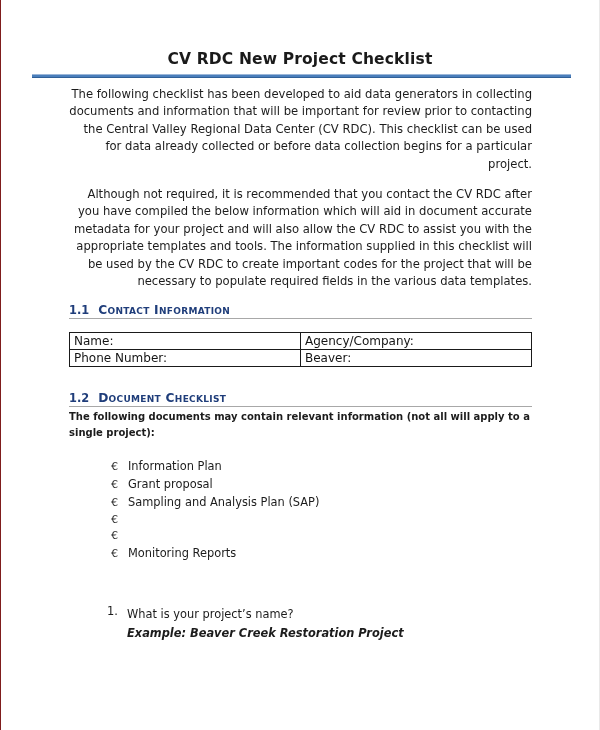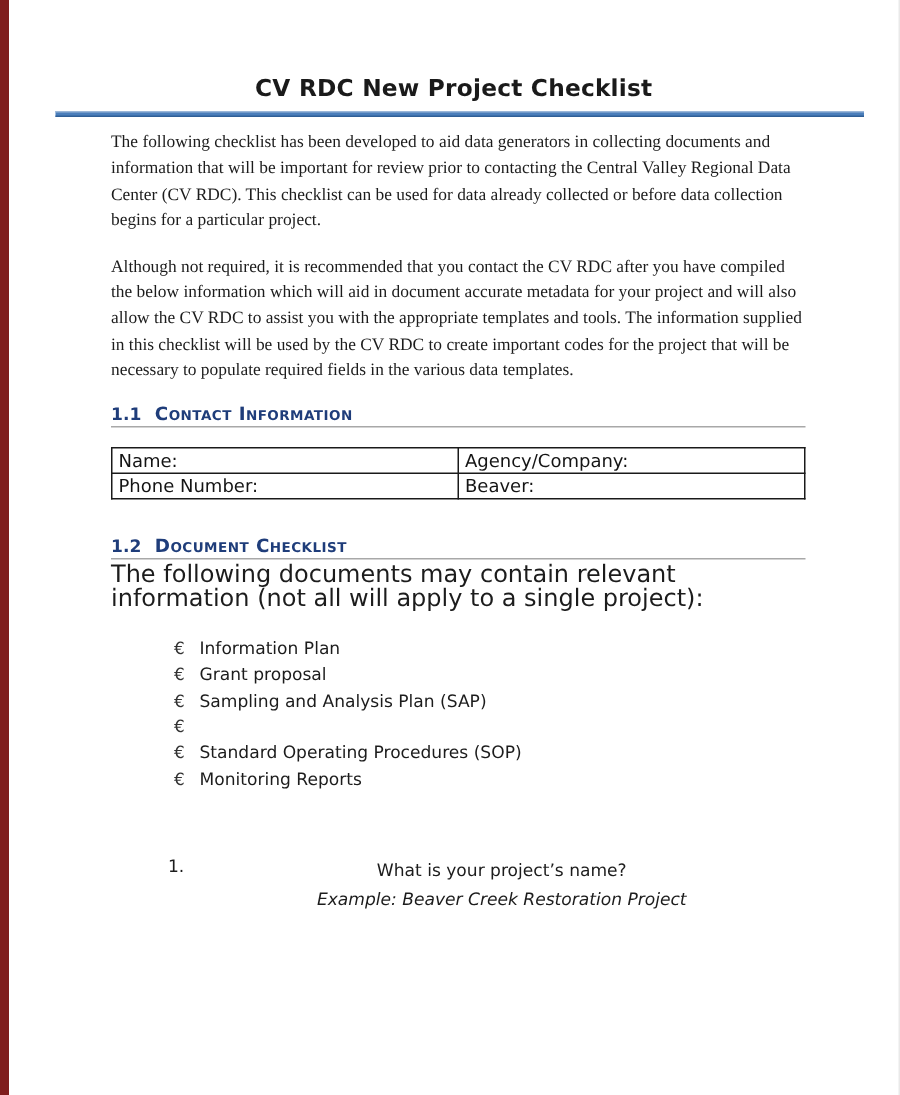--- a/index.html
+++ b/index.html
@@ -13,21 +13,21 @@
     font-family: "DejaVu Sans", "Liberation Sans", sans-serif;
     overflow: hidden;
   }
 
   .page {
     position: relative;
     width: 600px;
     height: 730px;
     background: #ffffff;
     box-sizing: border-box;
-    border-left: 6px solid #7f1d1d;
+    border-left: 1px solid #7f1d1d;
     border-right: 1px solid #e9e9e9;
   }
 
   .doc-title {
     position: absolute;
     left: 0;
     right: 0;
     top: 50px;
     text-align: center;
     font-size: 15.5px;
@@ -54,22 +54,21 @@
     left: 68px;
     top: 86px;
     width: 463px;
   }
 
   p.para {
     margin: 0 0 13px 0;
     font-size: 11.6px;
     line-height: 17.4px;
     color: #1c1c1c;
-    text-align: left;
-    font-family: Liberation Serif, serif;
+    text-align: right;
   }
 
   a.maillink {
     color: #2442c8;
     text-decoration: underline;
   }
 
   
   .section {
     margin-top: 8px;
@@ -108,23 +107,24 @@
     height: 14px;
     padding: 1px 0 1px 4px;
     font-size: 12px;
     color: #141414;
     vertical-align: middle;
   }
 
   
   .intro-line {
     margin: 2px 0 0 0;
-    font-size: 16px;
+    font-size: 10px;
     line-height: 16px;
     color: #1c1c1c;
+    font-weight: bold;
   }
   ul.checklist {
     list-style: none;
     margin: 17px 0 0 0;
     padding: 0 0 0 42px;
   }
   ul.checklist li {
     display: flex;
     align-items: baseline;
     font-size: 11.4px;
@@ -151,32 +151,32 @@
     margin-bottom: 22px;
   }
   .q-num {
     flex: 0 0 20px;
     font-size: 11.4px;
     line-height: 16.2px;
     color: #1c1c1c;
   }
   .q-body {
     flex: 1 1 auto;
-    text-align: center;
   }
   .q-text {
     font-size: 11.4px;
     line-height: 16.2px;
     color: #1c1c1c;
   }
   .q-example {
     font-size: 11.4px;
     line-height: 16.2px;
     color: #1c1c1c;
     font-style: italic;
+    font-weight: bold;
   }
   .spacer-sm { height: 10px; }
   .spacer-md { height: 16px; }
 </style>
 </head>
 <body>
 
 <div class="page">
 
   <div class="doc-title">CV RDC New Project Checklist</div>
@@ -229,21 +229,20 @@
         </li>
         <li>
           <span class="box-glyph">€</span>
           <span>Sampling and Analysis Plan (SAP)</span>
         </li>
         <li>
           <span class="box-glyph">€</span>
         </li>
         <li>
           <span class="box-glyph">€</span>
-          <span>Standard Operating Procedures (SOP)</span>
         </li>
         <li>
           <span class="box-glyph">€</span>
           <span>Monitoring Reports</span>
         </li>
       </ul>
     </div>
 
     <div class="spacer-md"></div>
     <div class="spacer-sm"></div>

